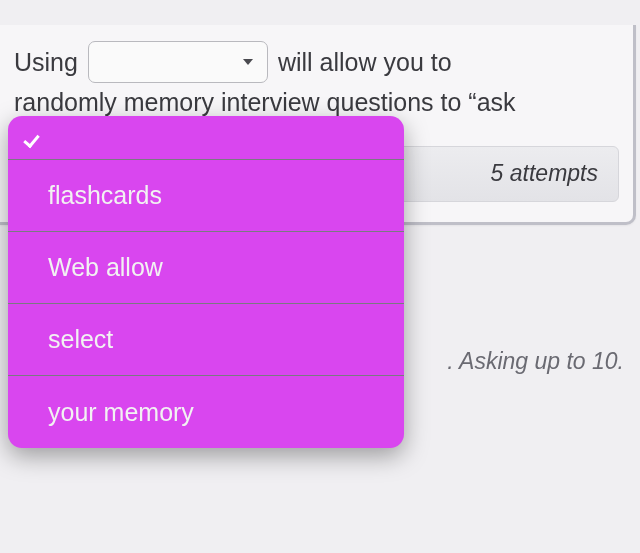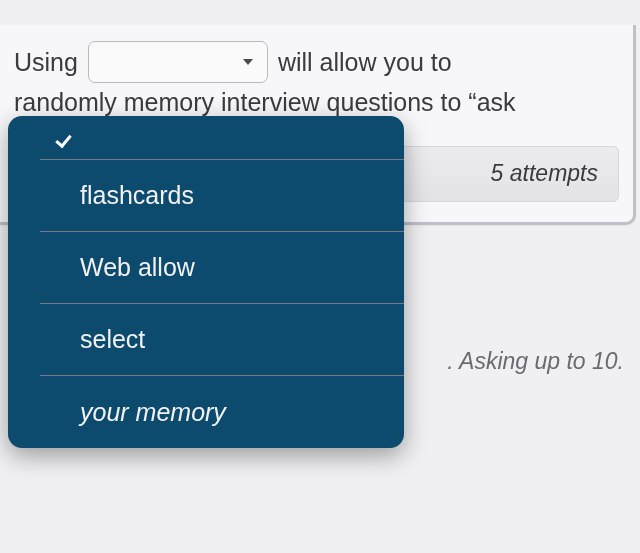--- a/index.html
+++ b/index.html
@@ -79,37 +79,36 @@
       font-size: 23px;
       color: #6a6a72;
       white-space: nowrap;
       margin-top: 16px;
     }
     .dropdown-menu {
       position: absolute;
       top: 116px;
       left: 8px;
       width: 396px;
-      background: #0c4a6e;
+      background: #d946ef;
       border-radius: 14px;
       overflow: hidden;
       box-shadow: 0 8px 24px rgba(0,0,0,0.35);
-      padding-left: 32px;
     }
     .dropdown-item {
       height: 72px;
       display: flex;
       align-items: center;
       padding-left: 40px;
       font-size: 25px;
       color: #f2f2f2;
       border-bottom: 1px solid #7a7a80;
       cursor: pointer;
     }
-    .dropdown-item:last-child { border-bottom: none; font-style: italic; }
+    .dropdown-item:last-child { border-bottom: none; }
     .dropdown-item.selected {
       height: 44px;
       padding-left: 16px;
     }
     .check-icon {
       width: 20px;
       height: 20px;
       position: relative;
     }
     .check-icon::after {

